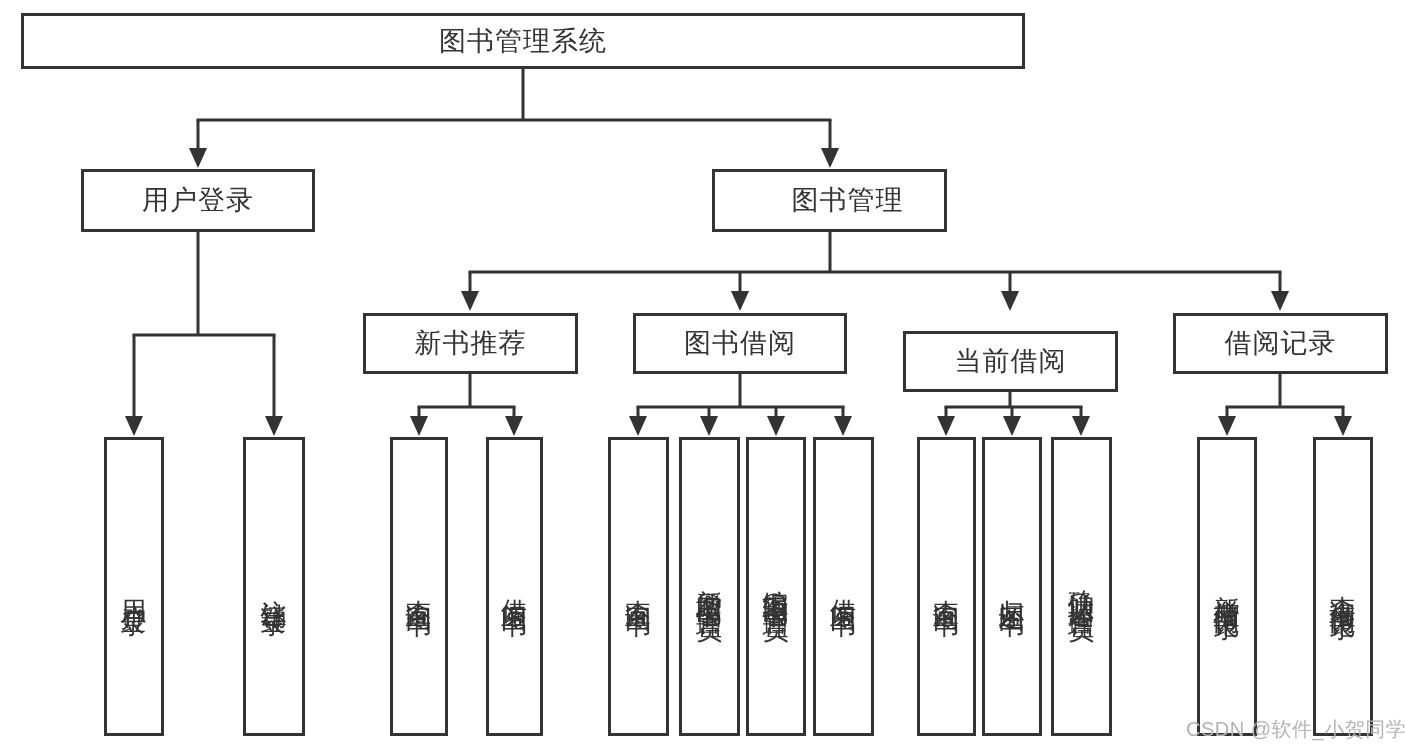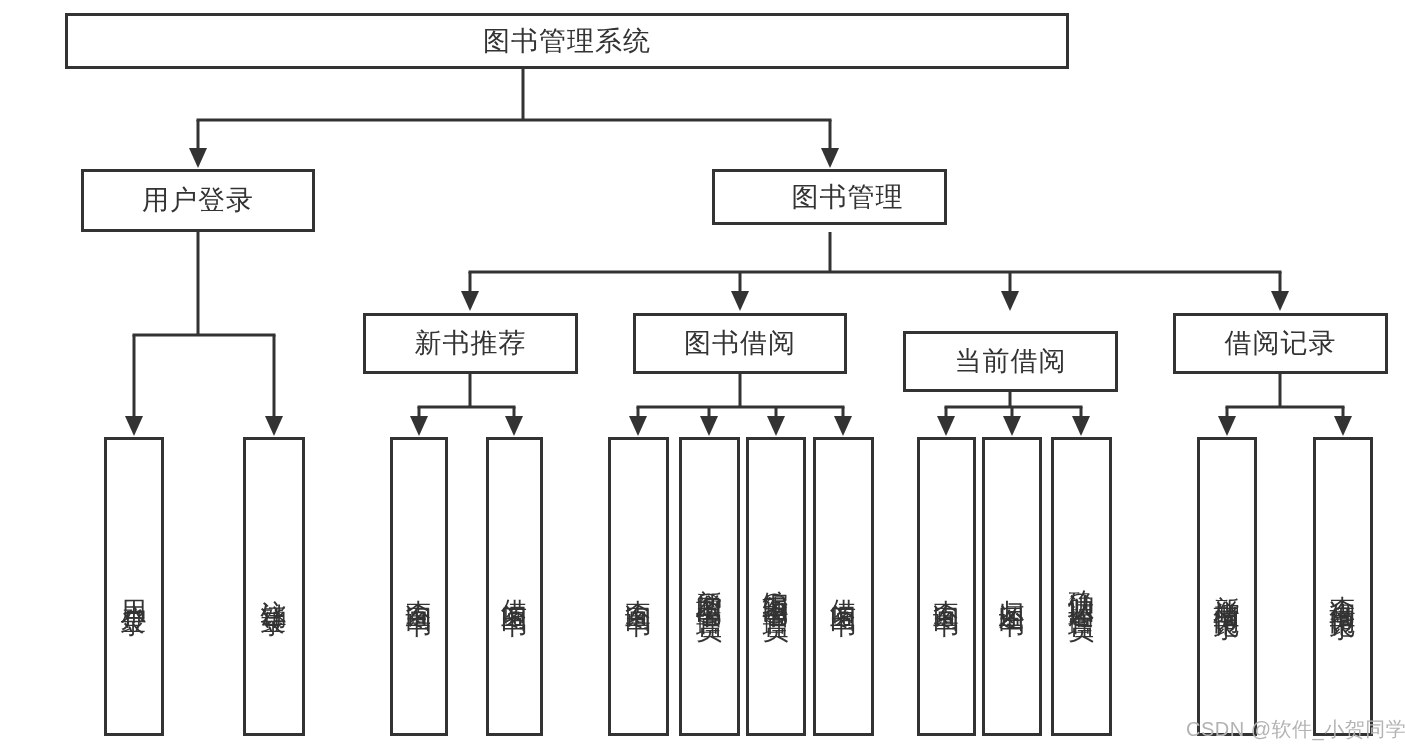--- a/index.html
+++ b/index.html
@@ -120,24 +120,24 @@
     <polygon class="ah" points="1072,416 1090,416 1081,436"></polygon>
 
     <path class="ln" d="M1280,374 V407"></path>
     <path class="ln" d="M1225.5,407 H1344.5"></path>
     <path class="ln" d="M1227,407 V417"></path>
     <path class="ln" d="M1343,407 V417"></path>
     <polygon class="ah" points="1218,416 1236,416 1227,436"></polygon>
     <polygon class="ah" points="1334,416 1352,416 1343,436"></polygon>
   </svg>
 
-  <div class="node h" style="left:21px; top:13px; width:1004px; height:56px;margin-left:44px;">图书管理系统</div>
+  <div class="node h" style="left:21px; top:13px; width:1004px; height:56px;">图书管理系统</div>
 
   <div class="node h" style="left:81px; top:169px; width:234px; height:63px;">用户登录</div>
-  <div class="node h" style="left:712px; top:169px; width:235px; height:56px;padding-left:36px;">图书管理</div>
+  <div class="node h" style="left:712px; top:169px; width:235px; height:63px;padding-left:36px;">图书管理</div>
 
   <div class="node h" style="left:363px; top:313px; width:215px; height:61px;text-align:center;">新书推荐</div>
   <div class="node h" style="left:633px; top:313px; width:214px; height:61px;">图书借阅</div>
   <div class="node h" style="left:903px; top:313px; width:215px; height:61px;margin-top:18px;">当前借阅</div>
   <div class="node h" style="left:1173px; top:313px; width:215px; height:61px;">借阅记录</div>
 
   <div class="node v" style="left:104px; top:437px; width:60px; height:299px;">用户登录</div>
   <div class="node v" style="left:243px; top:437px; width:62px; height:299px;">注销登录</div>
 
   <div class="node v" style="left:390px; top:437px; width:58px; height:299px;">查询图书</div>

